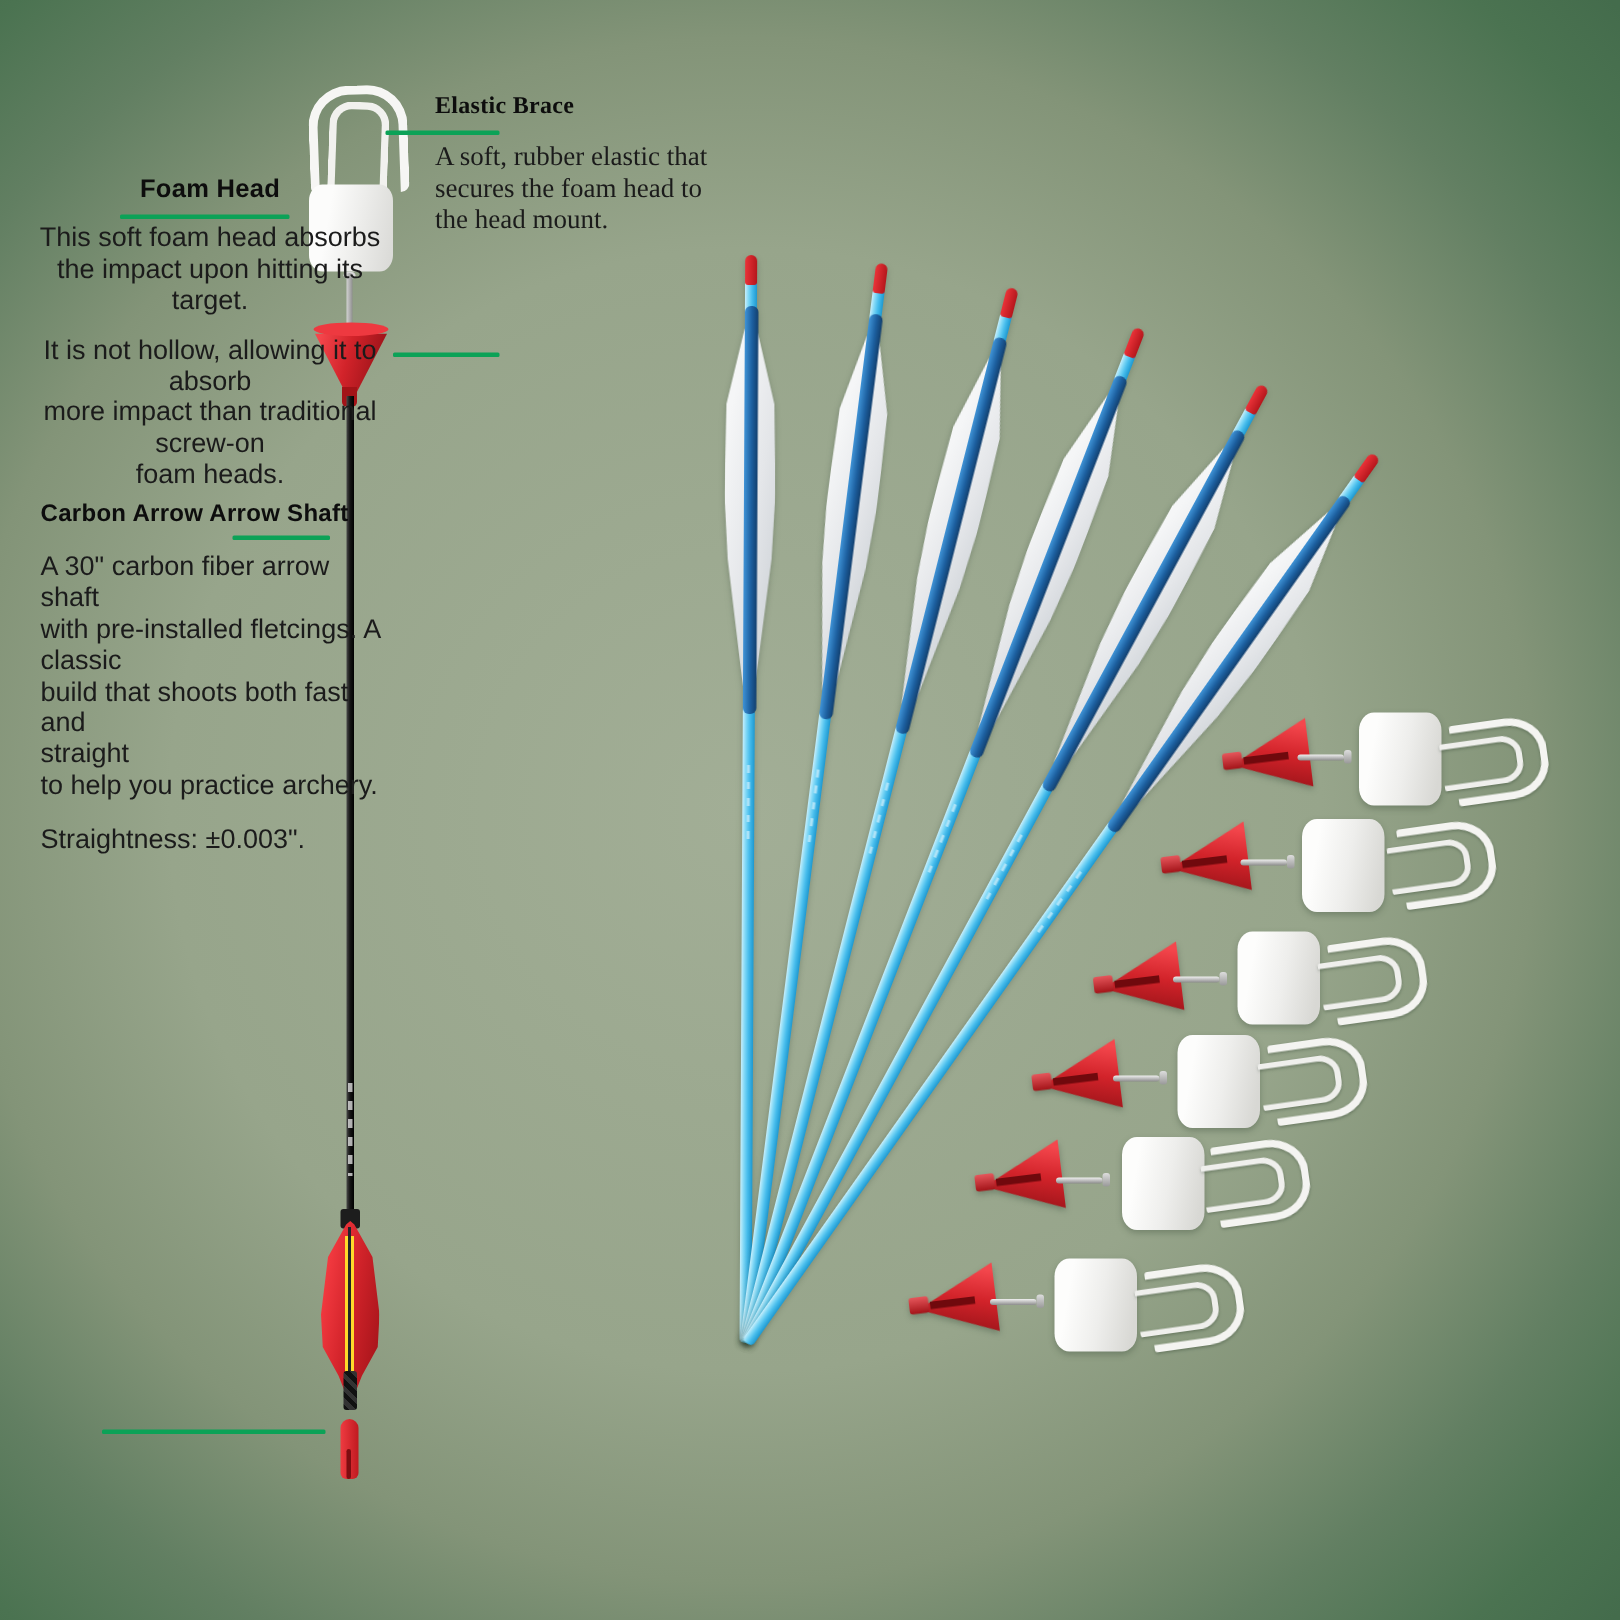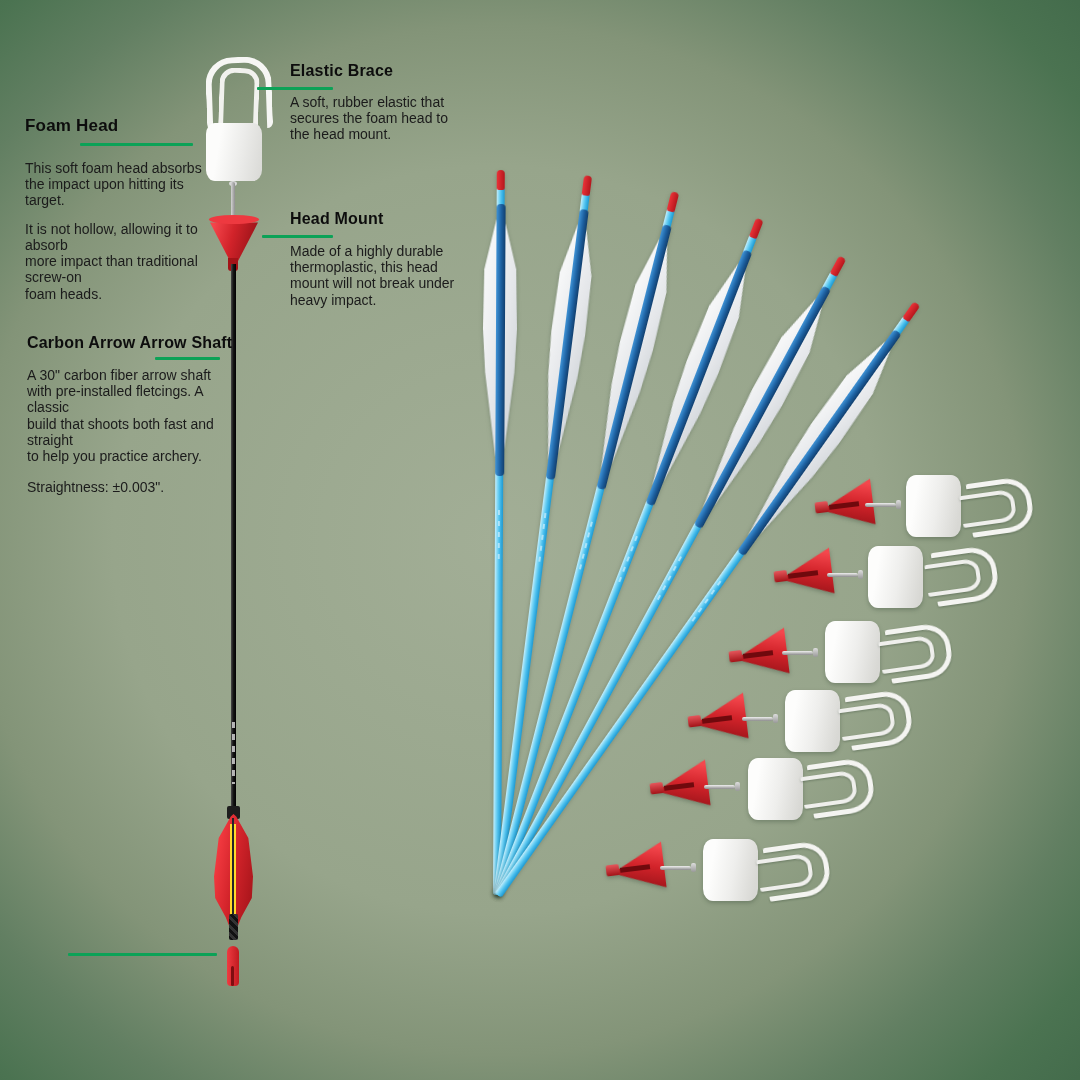--- a/index.html
+++ b/index.html
@@ -9,21 +9,21 @@
     background:radial-gradient(ellipse 800px 780px at 46% 50%,
       #a2ae96 0%, #97a58b 48%, #839478 66%, #627f62 80%, #4b7351 92%, #446c4c 100%);
   }
   
   .callout{position:absolute;color:#151515;}
   .callout h3{margin:0;font-weight:700;color:#0d0d0d;letter-spacing:.2px;}
   .callout p{margin:0;white-space:pre-line;line-height:1.16;color:#1b1b1b;}
   .h-big{font-size:17px;}
   .h-med{font-size:16px;}
   .h-sm{font-size:13px;}
-  .body-txt{font-size:14px;}
+  .body-txt{font-size:18px;}
   .b{font-weight:400;}
   .leader{position:absolute;height:3px;background:#0ca257;border-radius:1px;}
   
   .abs{position:absolute;}
   .lx-brace-outer{left:206px;top:57px;width:54px;height:66px;border:6px solid #f6f6f4;border-bottom:0;
     border-radius:27px 27px 6px 6px;transform:rotate(-2deg);}
   .lx-brace-inner{left:219px;top:68px;width:30px;height:55px;border:5px solid #f1f1ee;border-bottom:0;
     border-radius:15px 15px 3px 3px;transform:rotate(2deg);}
   .lx-foam{left:206px;top:123px;width:56px;height:58px;border-radius:9px/11px;
     background:linear-gradient(100deg,#fcfcfb 25%,#ececea 60%,#dbdbd8 95%);}
@@ -110,46 +110,39 @@
   <div class="abs lx-tail"></div>
   <div class="abs lx-nock"></div>
   <div class="abs lx-nock-slot"></div>
 
   <div class="leader" style="left:257px;top:87px;width:76px;"></div>
   <div class="leader" style="left:80px;top:143px;width:113px;"></div>
   <div class="leader" style="left:262px;top:235px;width:71px;"></div>
   <div class="leader" style="left:155px;top:357px;width:65px;"></div>
   <div class="leader" style="left:68px;top:953px;width:149px;"></div>
 
-  <div class="callout" style="left:290px;top:62px;width:220px;">
+  <div class="callout" style="left:290px;top:62px;width:220px;font-family:Liberation Serif, serif;">
     <h3 class="h-med">Elastic Brace</h3>
     <p class="body-txt" style="margin-top:14px;">A soft, rubber elastic that
 secures the foam head to
 the head mount.</p>
   </div>
 
-  <div class="callout" style="left:25px;top:116px;width:230px;">
+  <div class="callout" style="left:25px;top:116px;width:230px;text-align:center;">
     <h3 class="h-big">Foam Head</h3>
-    <p class="body-txt" style="margin-top:24px;">This soft foam head absorbs
+    <p class="body-txt" style="margin-top:12px;">This soft foam head absorbs
 the impact upon hitting its
 target.</p>
     <p class="body-txt" style="margin-top:12px;"><span>It is </span><span class="b">not hollow</span><span>, allowing it to
 absorb
 more impact than traditional
 screw-on
 foam heads.</span></p>
   </div>
 
-  <div class="callout" style="left:290px;top:210px;width:220px;">
-    <h3 class="h-med">Head Mount</h3>
-    <p class="body-txt" style="margin-top:15px;">Made of a highly durable
-thermoplastic, this head
-mount will not break under
-heavy impact.</p>
-  </div>
 
   <div class="callout" style="left:27px;top:334px;width:230px;">
     <h3 class="h-med">Carbon Arrow Arrow Shaft</h3>
     <p class="body-txt" style="margin-top:15px;">A 30" carbon fiber arrow shaft
 with pre-installed fletcings. A
 classic
 build that shoots both fast and
 straight
 to help you practice archery.</p>
     <p class="body-txt" style="margin-top:15px;">Straightness: ±0.003".</p>

